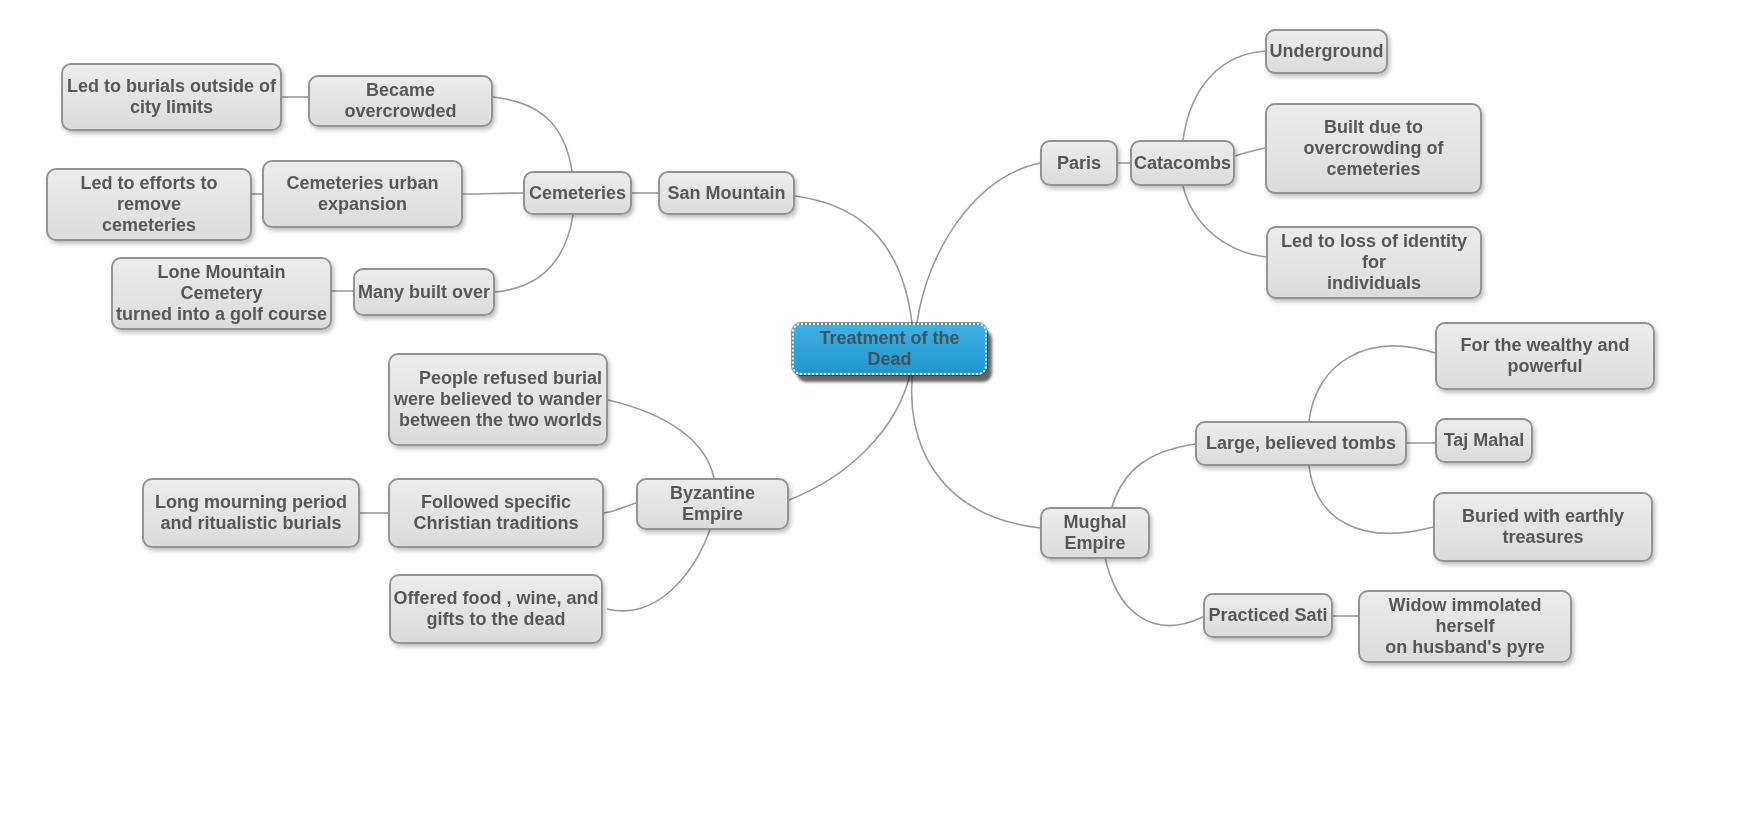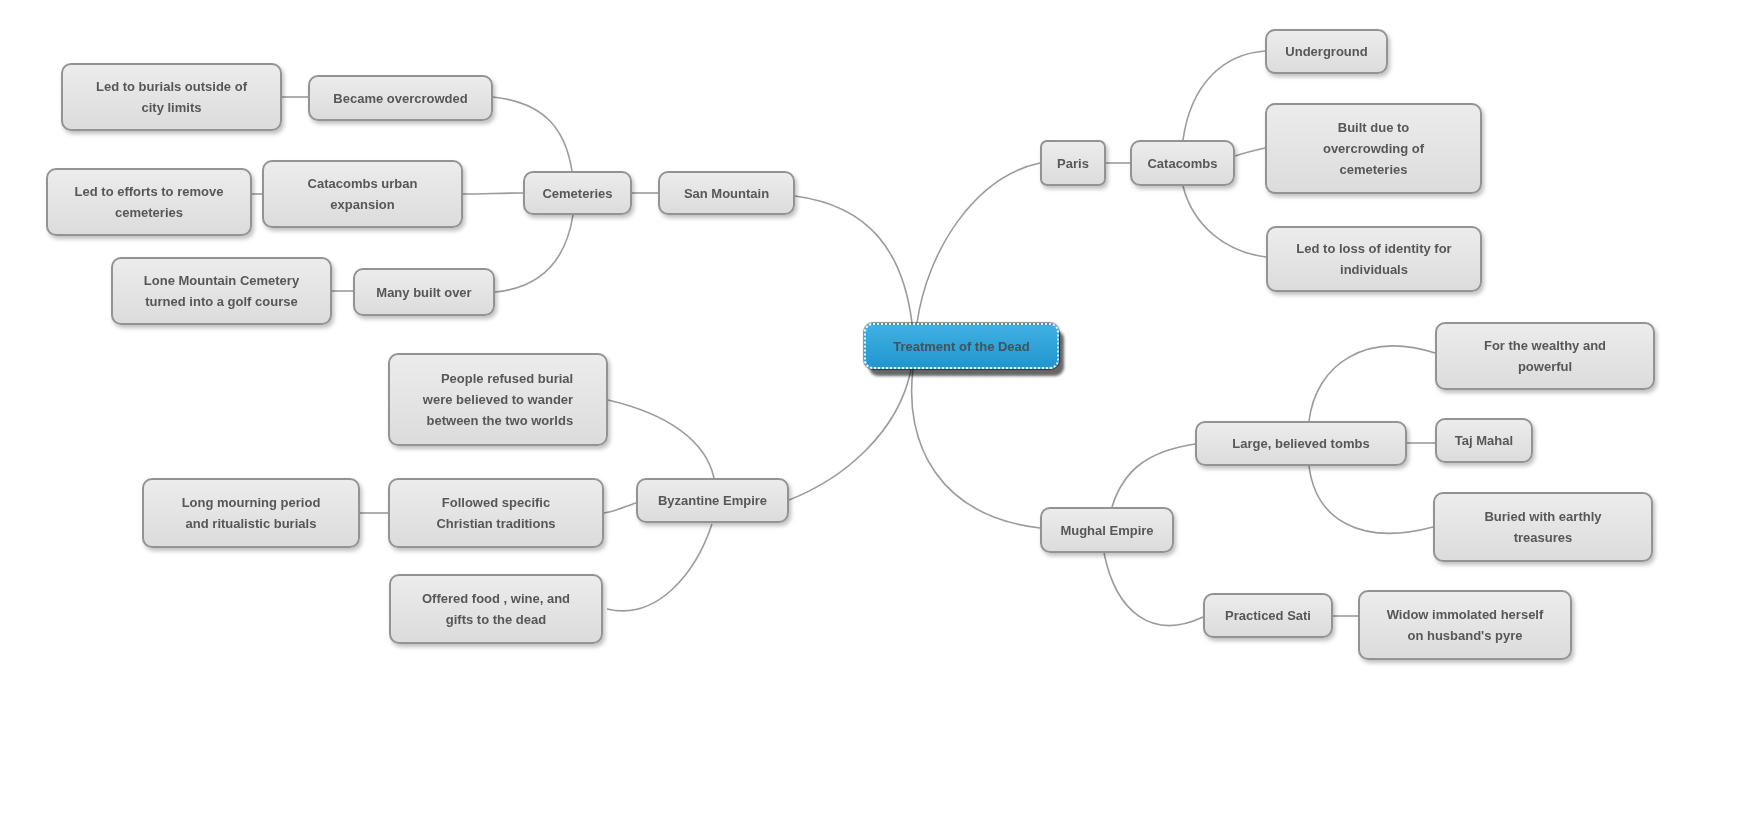--- a/index.html
+++ b/index.html
@@ -14,22 +14,22 @@
   svg.edges path { fill: none; stroke: #9b9b9b; stroke-width: 1.6; }
   .node {
     position: absolute; z-index: 2;
     box-sizing: border-box;
     display: flex; align-items: center; justify-content: center;
     text-align: center;
     background: linear-gradient(#ececec, #dcdcdc);
     border: 2px solid #939393;
     border-radius: 10px;
     color: #575757;
-    font-size: 13px; font-weight: bold; line-height: 21px;
-    padding: 3px 8px;
+    font-size: 18px; font-weight: bold; line-height: 21px;
+    padding: 3px 1px;
     box-shadow: 2px 3px 4px rgba(0,0,0,0.25);
     cursor: pointer;
     white-space: pre-line;
   }
   .node.root {
     background: linear-gradient(#3fb0e2, #2196cf);
     border: 2px dotted #f2fafe;
     border-radius: 9px;
     color: #44525a;
     box-shadow: 0 0 1px 1px rgba(0,0,0,0.45), 5px 7px 3px rgba(0,0,0,0.6);
@@ -67,51 +67,51 @@
     <path d="M 1407 443 L 1435 443"></path>
     <path d="M 1309 466 C 1316 521, 1362 546, 1433 527"></path>
     <path d="M 1333 616 L 1358 616"></path>
   </svg>
 
   <div class="node" style="left:61px;  top:63px;  width:221px; min-height:68px;">Led to burials outside of
 city limits</div>
   <div class="node" style="left:308px; top:75px;  width:185px; min-height:46px;">Became overcrowded</div>
   <div class="node" style="left:30px;  top:168px; width:206px; min-height:68px;margin-left:16px;">Led to efforts to remove
 cemeteries</div>
-  <div class="node" style="left:262px; top:160px; width:201px; min-height:68px;">Catacombs urban
+  <div class="node" style="left:262px; top:160px; width:201px; min-height:68px;">Cemeteries urban
 expansion</div>
   <div class="node" style="left:523px; top:171px; width:109px; min-height:44px;">Cemeteries</div>
   <div class="node" style="left:658px; top:171px; width:137px; min-height:44px;">San Mountain</div>
   <div class="node" style="left:111px; top:257px; width:221px; min-height:68px;">Lone Mountain Cemetery
 turned into a golf course</div>
   <div class="node" style="left:353px; top:268px; width:142px; min-height:48px;">Many built over</div>
 
   <div class="node" style="left:388px; top:353px; width:220px; min-height:93px;text-align:right;">People refused burial
 were believed to wander
 between the two worlds</div>
   <div class="node" style="left:142px; top:478px; width:218px; min-height:70px;">Long mourning period
 and ritualistic burials</div>
   <div class="node" style="left:388px; top:478px; width:216px; min-height:70px;">Followed specific
 Christian traditions</div>
   <div class="node" style="left:636px; top:478px; width:153px; min-height:45px;">Byzantine Empire</div>
   <div class="node" style="left:389px; top:574px; width:214px; min-height:70px;">Offered food , wine, and
 gifts to the dead</div>
 
-  <div class="node root" style="left:864px; top:323px; width:195px; min-height:46px;">Treatment of the Dead</div>
+  <div class="node root" style="left:792px; top:323px; width:195px; min-height:46px;">Treatment of the Dead</div>
 
-  <div class="node" style="left:1040px; top:140px; width:66px;  min-height:46px;border-radius:7px;">Paris</div>
+  <div class="node" style="left:1040px; top:140px; width:78px;  min-height:46px;">Paris</div>
   <div class="node" style="left:1130px; top:140px; width:105px; min-height:46px;">Catacombs</div>
   <div class="node" style="left:1265px; top:29px;  width:123px; min-height:45px;">Underground</div>
   <div class="node" style="left:1265px; top:103px; width:217px; min-height:91px;">Built due to
 overcrowding of
 cemeteries</div>
   <div class="node" style="left:1266px; top:226px; width:216px; min-height:66px;">Led to loss of identity for
 individuals</div>
 
-  <div class="node" style="left:1040px; top:507px; width:134px; min-height:46px;">Mughal Empire</div>
+  <div class="node" style="left:1040px; top:507px; width:110px; min-height:46px;">Mughal Empire</div>
   <div class="node" style="left:1195px; top:421px; width:212px; min-height:45px;">Large,  believed tombs</div>
   <div class="node" style="left:1435px; top:322px; width:220px; min-height:68px;">For the wealthy and
 powerful</div>
   <div class="node" style="left:1435px; top:418px; width:98px;  min-height:45px;">Taj Mahal</div>
   <div class="node" style="left:1433px; top:492px; width:220px; min-height:70px;">Buried with earthly
 treasures</div>
   <div class="node" style="left:1203px; top:593px; width:130px; min-height:45px;">Practiced Sati</div>
   <div class="node" style="left:1358px; top:590px; width:214px; min-height:70px;">Widow immolated herself
 on husband's pyre</div>
 

